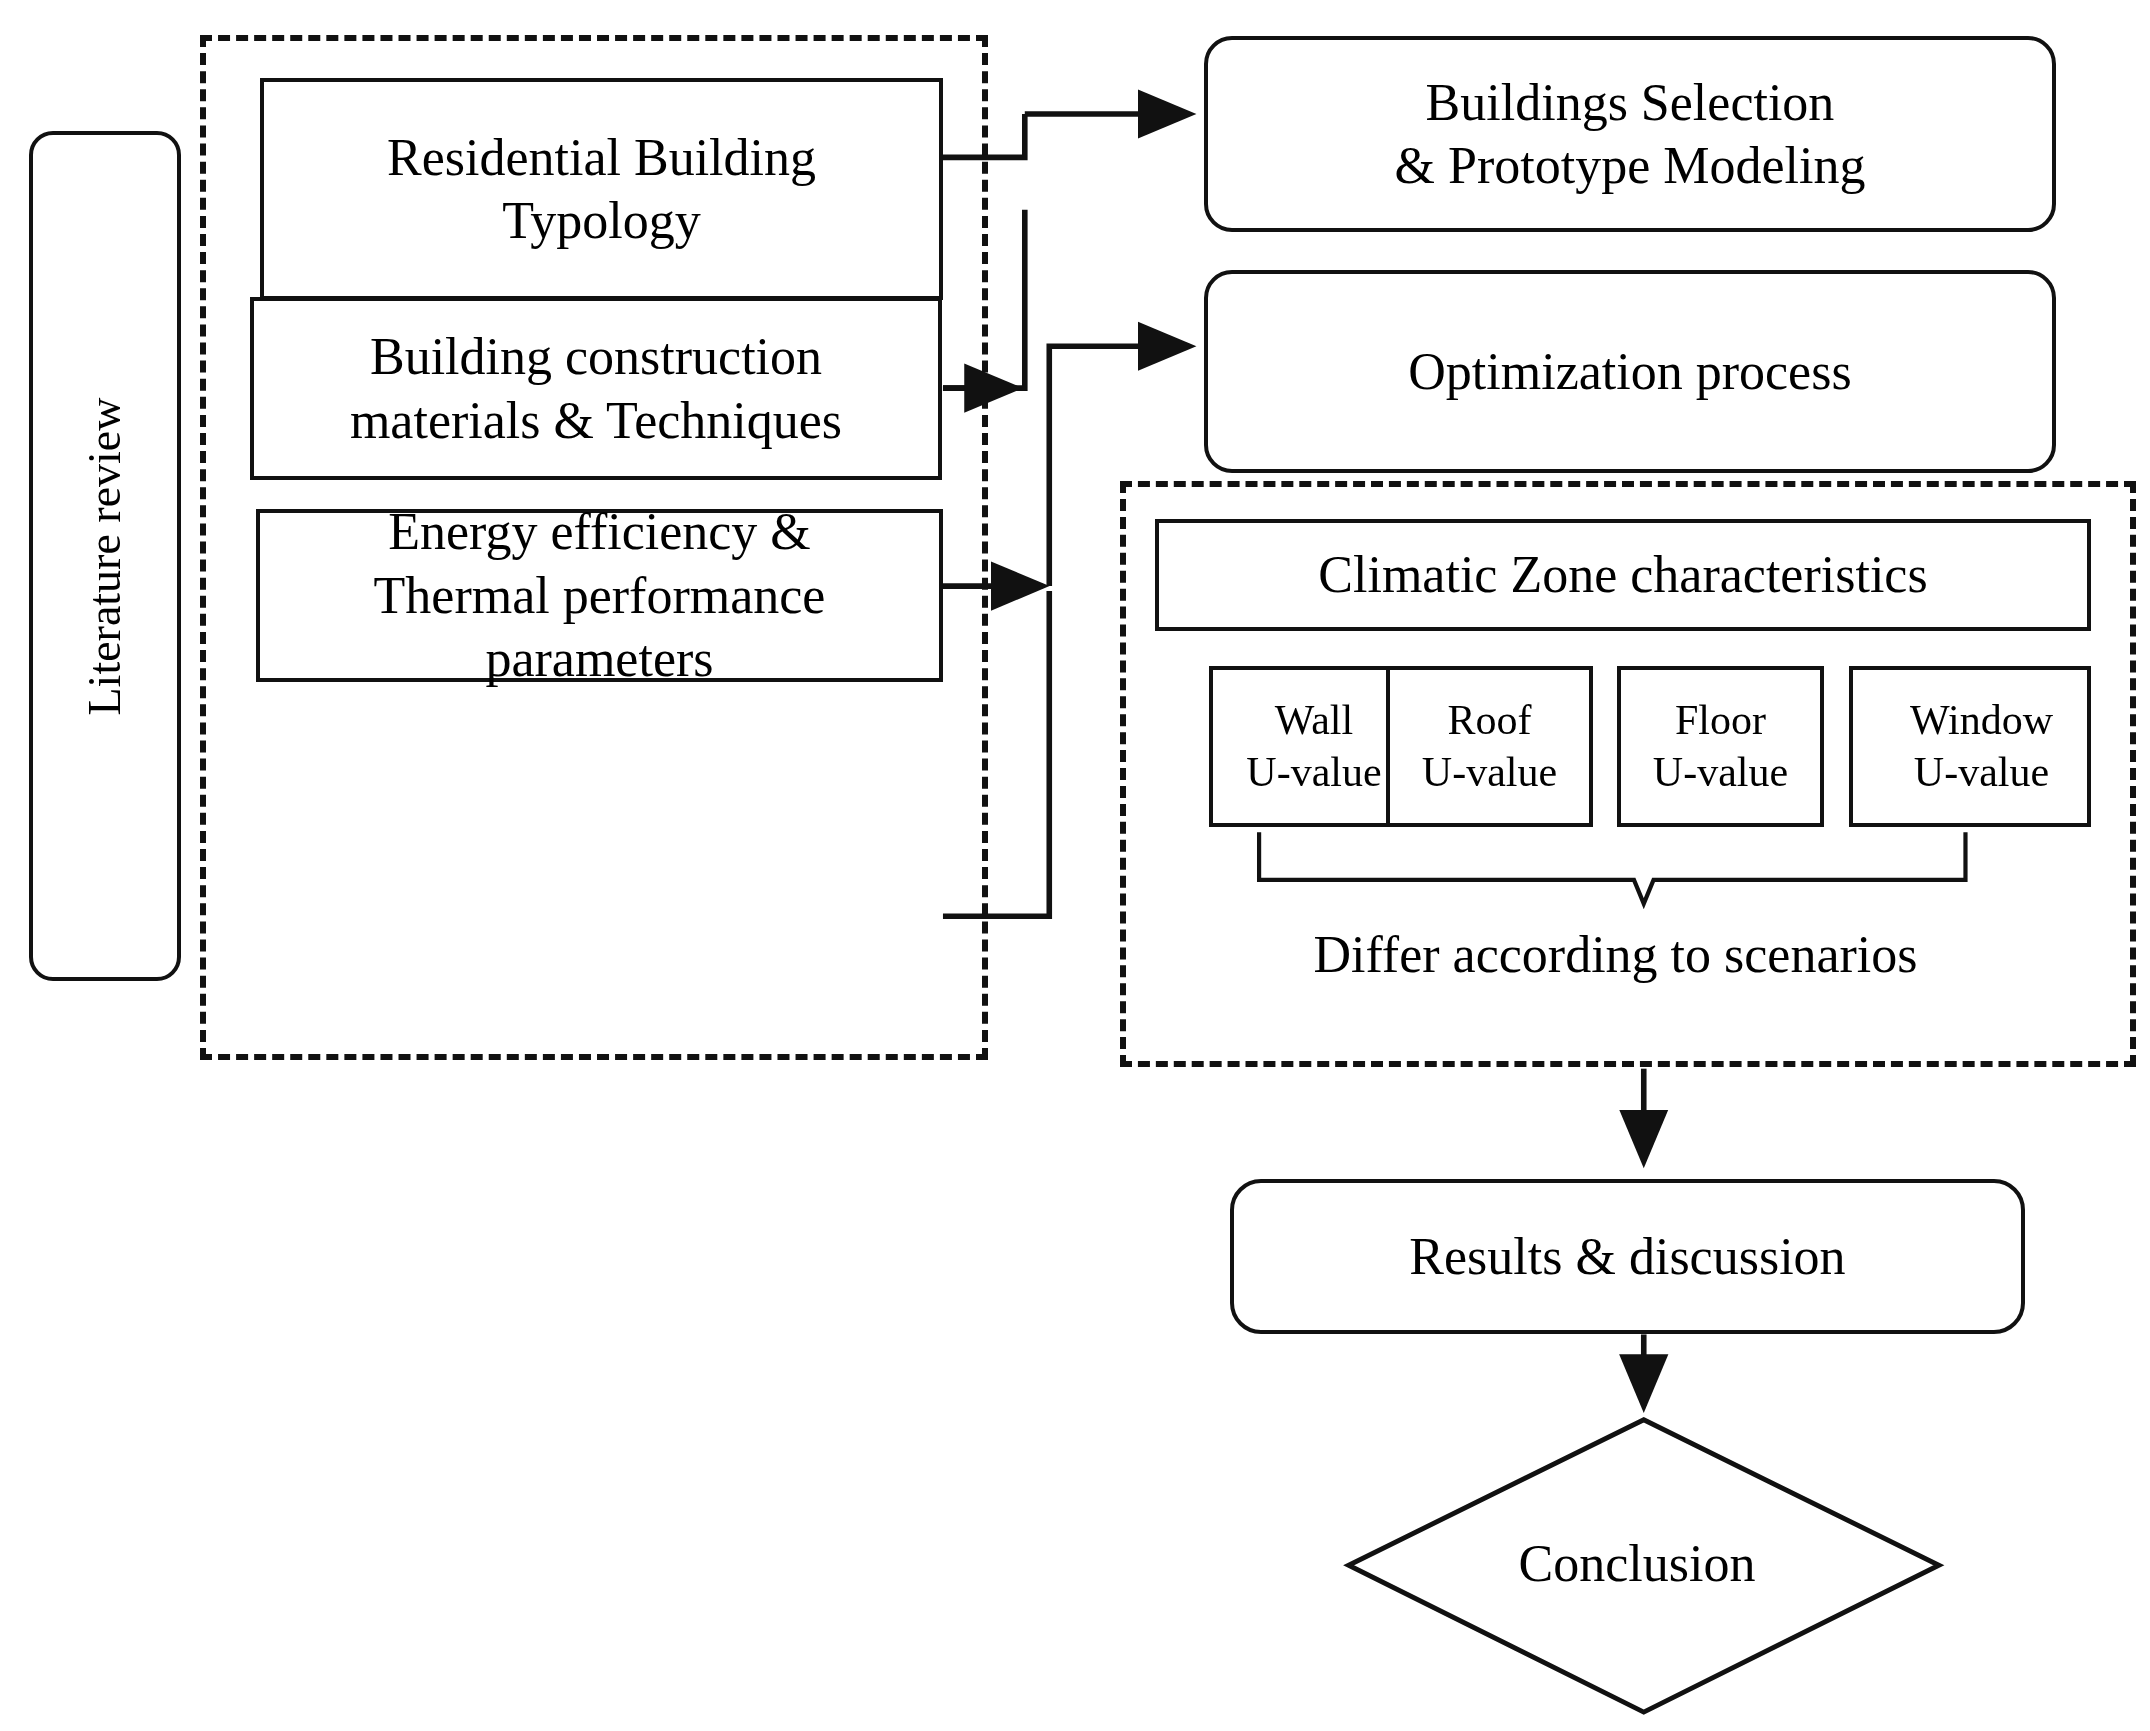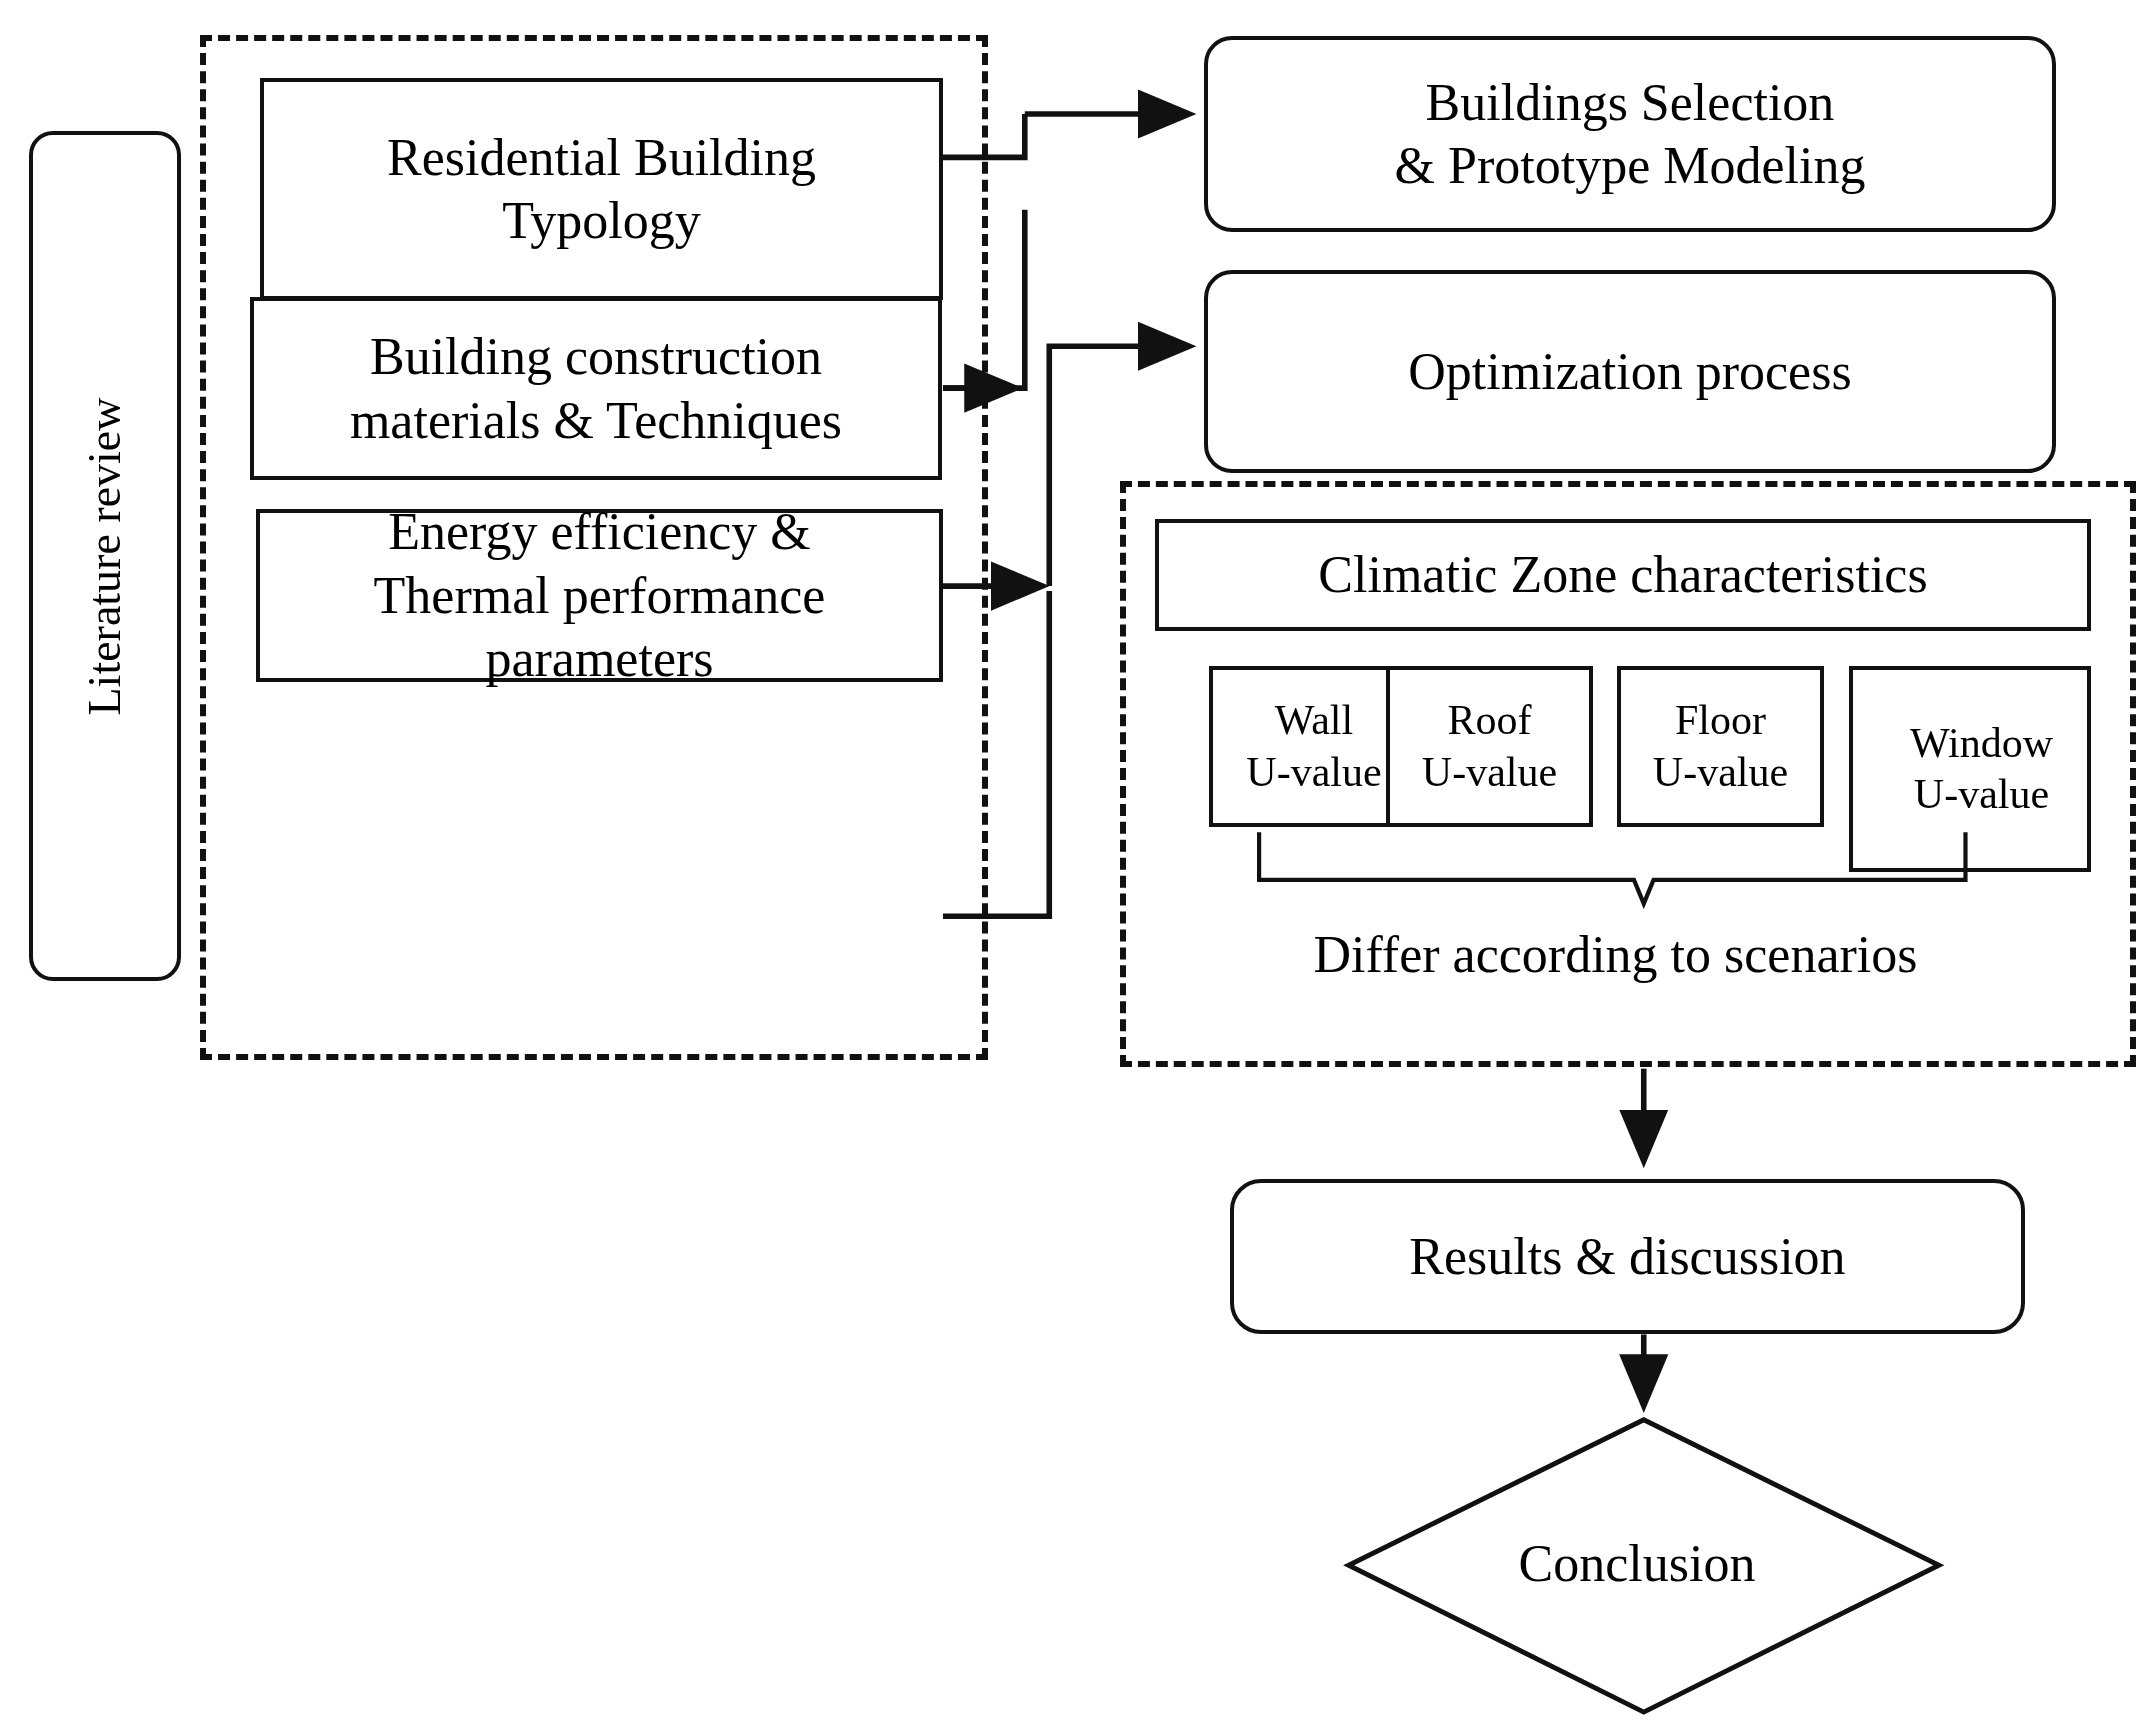--- a/index.html
+++ b/index.html
@@ -43,21 +43,21 @@
 
   <div class="node round t64" style="left:1204px;top:270px;width:852px;height:203px;">Optimization process</div>
 
   <div class="dashed" style="left:1120px;top:481px;width:1016px;height:586px;"></div>
 
   <div class="node rect t64" style="left:1155px;top:519px;width:936px;height:112px;">Climatic Zone characteristics</div>
 
   <div class="node rect t60" style="left:1209px;top:666px;width:210px;height:161px;">Wall<br>U-value</div>
   <div class="node rect t60" style="left:1386px;top:666px;width:207px;height:161px;">Roof<br>U-value</div>
   <div class="node rect t60" style="left:1617px;top:666px;width:207px;height:161px;">Floor<br>U-value</div>
-  <div class="node rect t60" style="left:1849px;top:666px;width:242px;height:206px;padding-left:23px;">Window<br>U-value</div>
+  <div class="node rect t60" style="left:1849px;top:666px;width:242px;height:161px;padding-left:23px;">Window<br>U-value</div>
 
   <div class="node t64" style="left:1231px;top:923px;width:769px;height:63px;background:transparent;">Differ according to scenarios</div>
 
   <div class="node round t64" style="left:1230px;top:1179px;width:795px;height:155px;border-radius:31px;">Results &amp; discussion</div>
 
   <div class="node t64" style="left:1441px;top:1532px;width:392px;height:63px;background:transparent;">Conclusion</div>
 
   <svg class="overlay" viewBox="0 0 3075 2475">
     <defs>
       <marker id="ah" markerWidth="12" markerHeight="12" refX="9.2" refY="5" orient="auto" markerUnits="strokeWidth">

